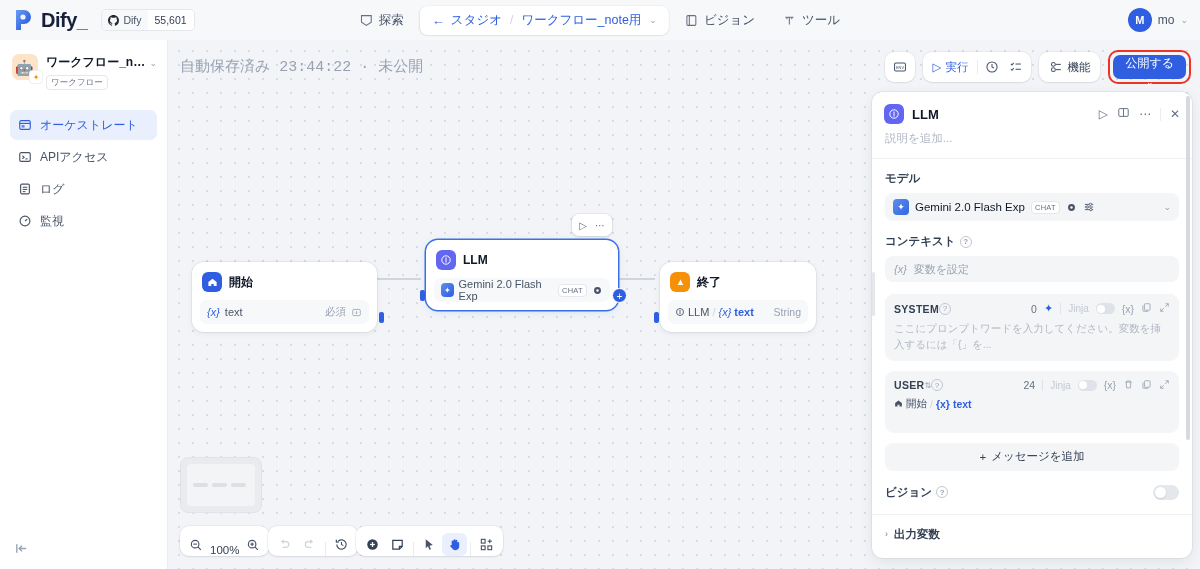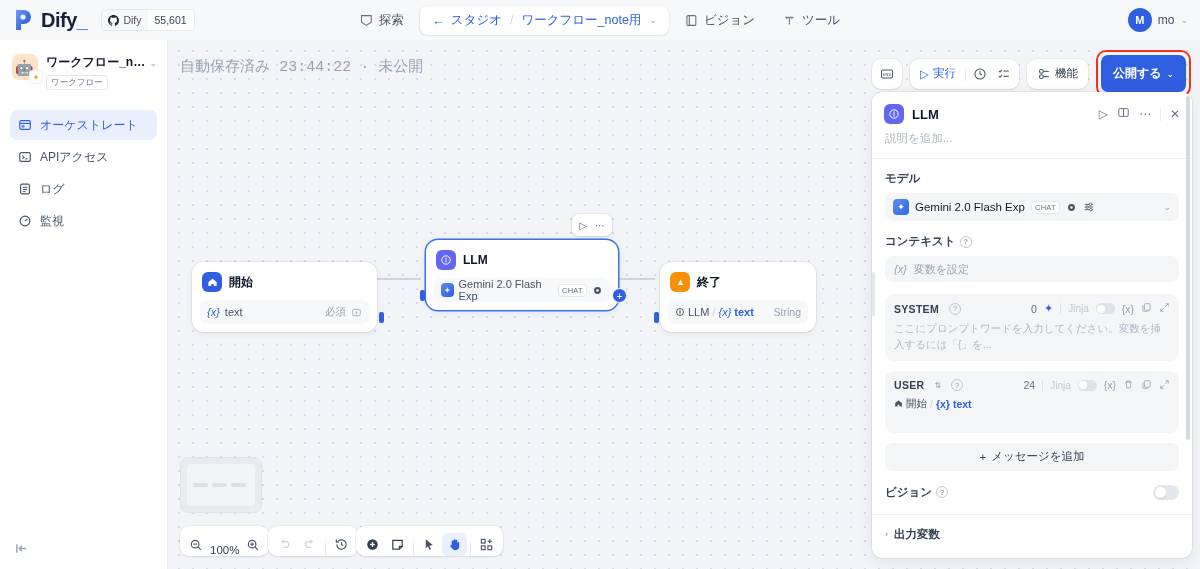--- a/index.html
+++ b/index.html
@@ -130,23 +130,23 @@
   .tool-btn {
     height: 24px; display: flex; align-items: center; gap: 4px;
     padding: 0 7px; border-radius: 6px; font-size: 11.5px; color: #344054; cursor: pointer;
   }
   .tool-btn.run { color: #2f5fe0; font-weight: 500; }
   .tool-div { width: 1px; height: 14px; background: #eaecf0; margin: 0 2px; }
   .publish-wrap {
     position: relative; padding: 3px; border: 2px solid #ee3323; border-radius: 10px;
   }
   .publish-btn {
-    background: #2f5fe0; color: #fff; height: 37px; border-radius: 7px;
+    background: #2f5fe0; color: #fff; height: 24px; border-radius: 7px;
     display: flex; align-items: center; gap: 5px; padding: 0 12px;
-    font-size: 12px; font-weight: 700; cursor: pointer;
+    font-size: 12px; font-weight: 400; cursor: pointer; flex-direction: column;
   }
   .publish-chev { font-size: 9px; }
 
   
   .node {
     position: absolute; background: #fff; border-radius: 12px;
     box-shadow: 0 2px 6px rgba(16,24,40,.06), 0 0 0 1px rgba(16,24,40,.05);
     padding: 8px; width: 185px;
   }
   .node.selected { box-shadow: 0 2px 8px rgba(47,95,224,.12), 0 0 0 1.5px #3b72e8; }
@@ -230,21 +230,21 @@
   }
   .model-ico { width: 16px; height: 16px; border-radius: 4px; background: linear-gradient(135deg,#5b8def,#3366e0); display:flex; align-items:center; justify-content:center; color:#fff; font-size:9px; }
   .model-name { font-size: 11.5px; color: #101828; font-weight: 500; }
   .model-right { margin-left: auto; color: #98a2b3; font-size: 9px; }
   .ctx-row {
     background: #f4f5f7; border-radius: 8px; height: 26px;
     display: flex; align-items: center; gap: 7px; padding: 0 9px;
     font-size: 11px; color: #98a2b3; margin-bottom: 12px; cursor: pointer;
   }
   .prompt-box { background: #f4f5f7; border-radius: 9px; padding: 8px 9px; margin-bottom: 10px; }
-  .prompt-head { display: flex; align-items: center; gap: 10px; }
+  .prompt-head { display: flex; align-items: center; gap: 0; }
   .prompt-role { font-size: 10.5px; font-weight: 700; color: #344054; letter-spacing: .3px; }
   .prompt-tools { margin-left: auto; display: flex; align-items: center; gap: 7px; color: #98a2b3; font-size: 10.5px; }
   .cnt-num { font-size: 10.5px; color: #667085; }
   .magic { color: #2f5fe0; font-size: 11px; }
   .vdiv { width: 1px; height: 11px; background: #dfe2e8; }
   .jinja-label { font-size: 10px; color: #c4c9d2; }
   .toggle-sm { width: 19px; height: 11px; border-radius: 6px; background: #dfe2e8; position: relative; }
   .toggle-sm::after { content:''; position:absolute; width:8px; height:8px; border-radius:50%; background:#fff; top:1.5px; left:1.5px; }
   .prompt-ph { margin-top: 6px; font-size: 10.5px; color: #b2b8c4; line-height: 1.5; }
   .prompt-content { margin-top: 5px; display: flex; align-items: center; gap: 3px; font-size: 10.5px; }

